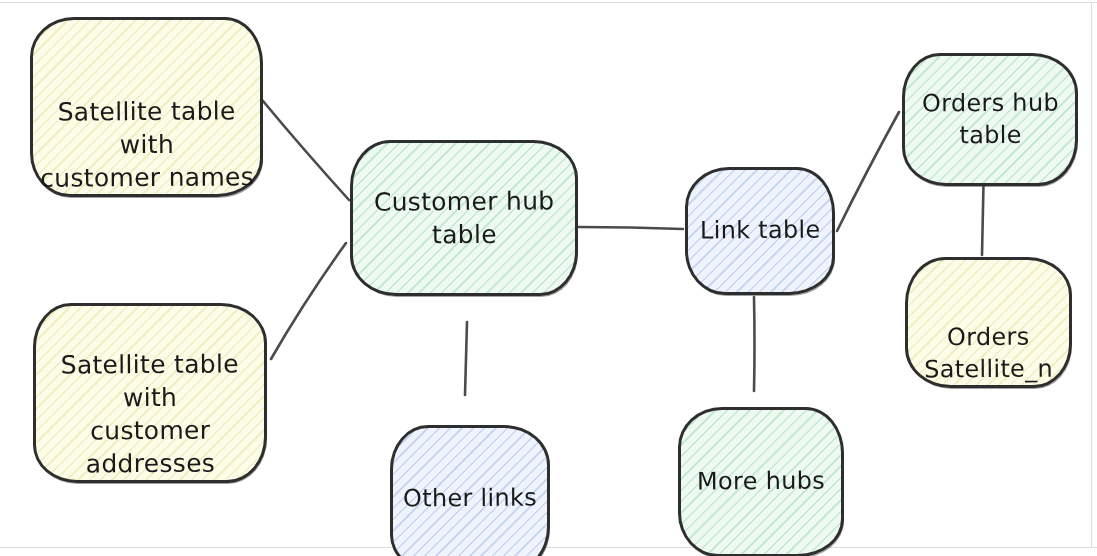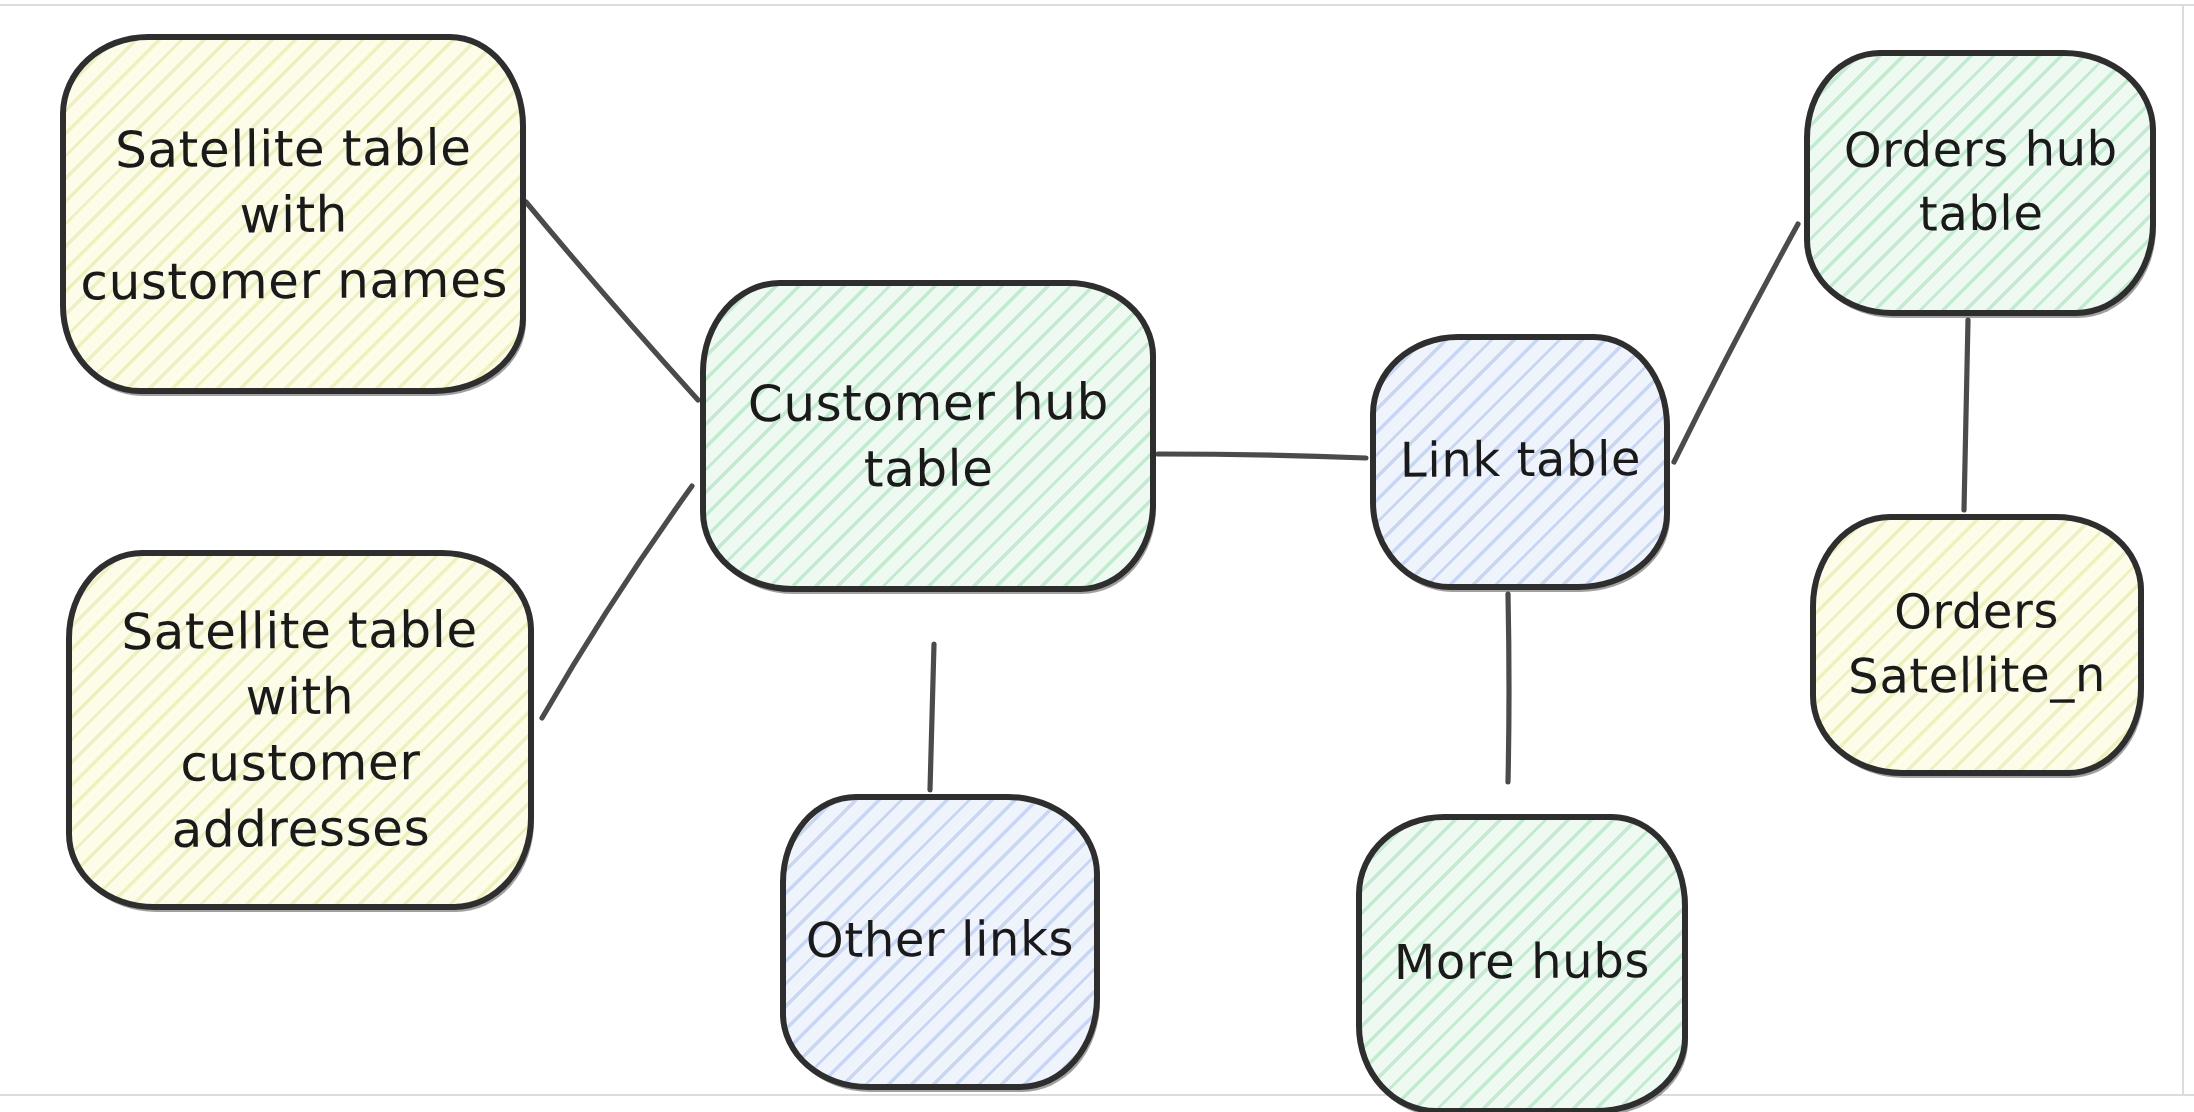--- a/index.html
+++ b/index.html
@@ -54,36 +54,37 @@
     letter-spacing: 0.3px;
     transform: rotate(-0.4deg);
   }
   .node.small .node-label { font-size: 24px; }
 
   
   .fill-yellow {
     background:
       repeating-linear-gradient(135deg, #eef0c1 0, #eef0c1 1.7px, rgba(0,0,0,0) 1.7px, rgba(0,0,0,0) 8px),
       #fcfce9;
+    align-items: flex-end;
   }
   .fill-green {
     background:
       repeating-linear-gradient(135deg, #c4ead1 0, #c4ead1 1.7px, rgba(0,0,0,0) 1.7px, rgba(0,0,0,0) 8px),
       #eefaf1;
   }
   .fill-blue {
     background:
       repeating-linear-gradient(135deg, #c9d7f2 0, #c9d7f2 1.7px, rgba(0,0,0,0) 1.7px, rgba(0,0,0,0) 8px),
       #eef3fc;
     justify-content: center;
   }
 
   
   .r-a { border-radius: 44px 38px 46px 40px / 40px 46px 38px 44px; }
-  .r-b { border-radius: 38px 46px 40px 44px / 44px 40px 46px 38px; }
+  .r-b { border-radius: 38px 46px 40px 44px / 44px 40px 46px 38px; margin-top: 28px; }
   .r-c { border-radius: 40px 44px 38px 46px / 46px 38px 44px 40px; }
 
   
   #node-sat-names        { left: 30px;  top: 17px;  width: 233px; height: 180px; }
   #node-sat-addresses    { left: 33px;  top: 275px; width: 234px; height: 180px; }
   #node-customer-hub     { left: 350px; top: 140px; width: 228px; height: 156px; }
   #node-link-table       { left: 685px; top: 167px; width: 150px; height: 128px; }
   #node-orders-hub       { left: 902px; top: 25px;  width: 176px; height: 133px; }
   #node-orders-satellite { left: 905px; top: 257px; width: 167px; height: 131px; }
   #node-other-links      { left: 390px; top: 397px; width: 160px; height: 148px; }

